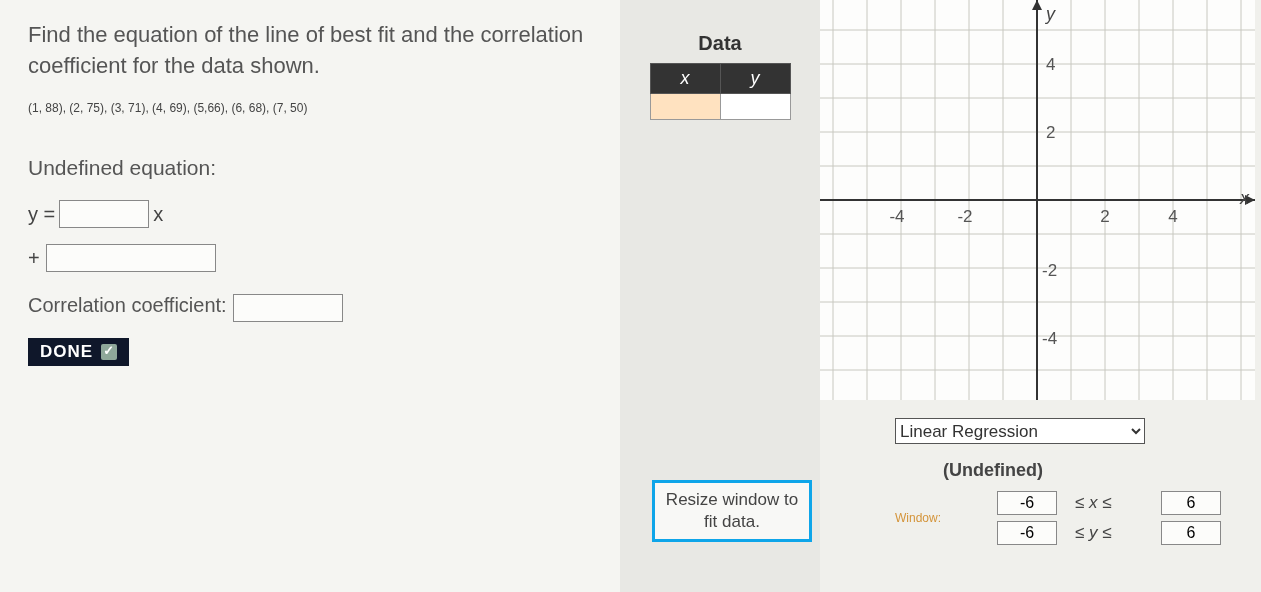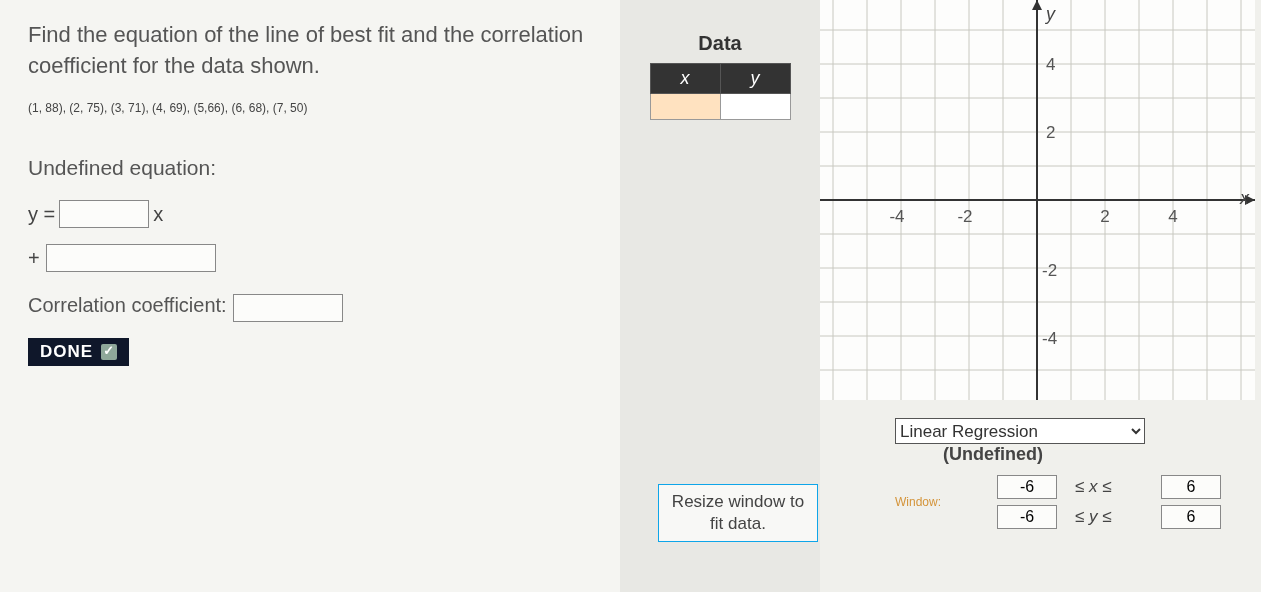--- a/index.html
+++ b/index.html
@@ -123,22 +123,22 @@
       border: 1px solid #999;
       height: 26px;
       background: #fff;
     }
     .data-table td.active {
       background: #ffe2c0;
     }
     .resize-btn {
       position: absolute;
       bottom: 50px;
-      left: 38px;
-      border: 1px solid #0ea5e9;
+      left: 32px;
+      border: 3px solid #0ea5e9;
       background: #f8f8f6;
       padding: 6px 10px;
       font-size: 17px;
       color: #444;
       text-align: center;
       width: 160px;
       cursor: pointer;
       line-height: 1.3;
     }
 
@@ -166,21 +166,21 @@
       border: 1px solid #555;
       background: #fff;
       font-size: 17px;
       padding: 1px 0;
       color: #333;
     }
     .undefined-text {
       font-size: 18px;
       font-weight: bold;
       color: #444;
-      margin-top: 0;
+      margin-top: 16px;
       margin-left: 48px;
     }
     .window-row {
       display: flex;
       align-items: center;
       gap: 18px;
       margin-top: 10px;
     }
     .window-label {
       color: #d4943a;

